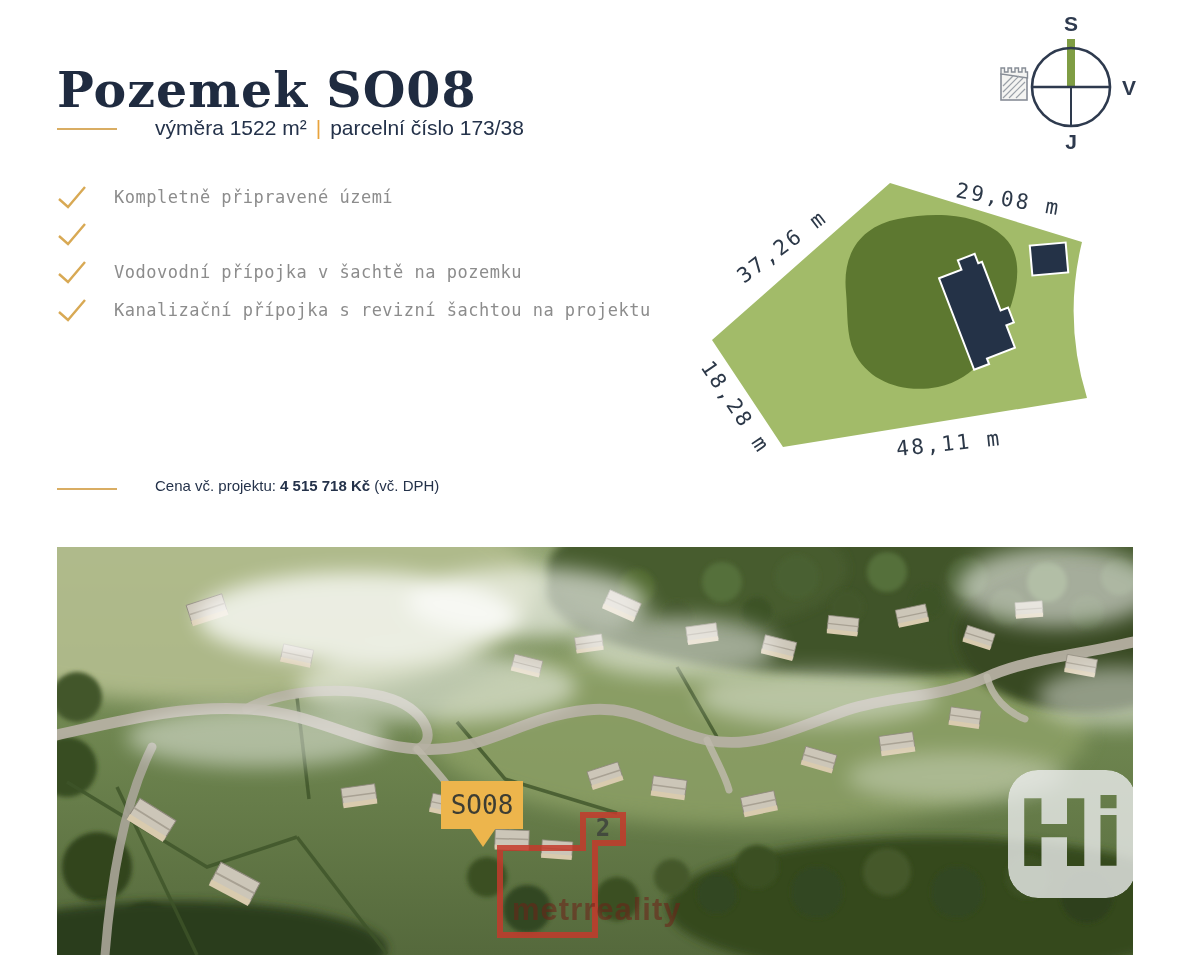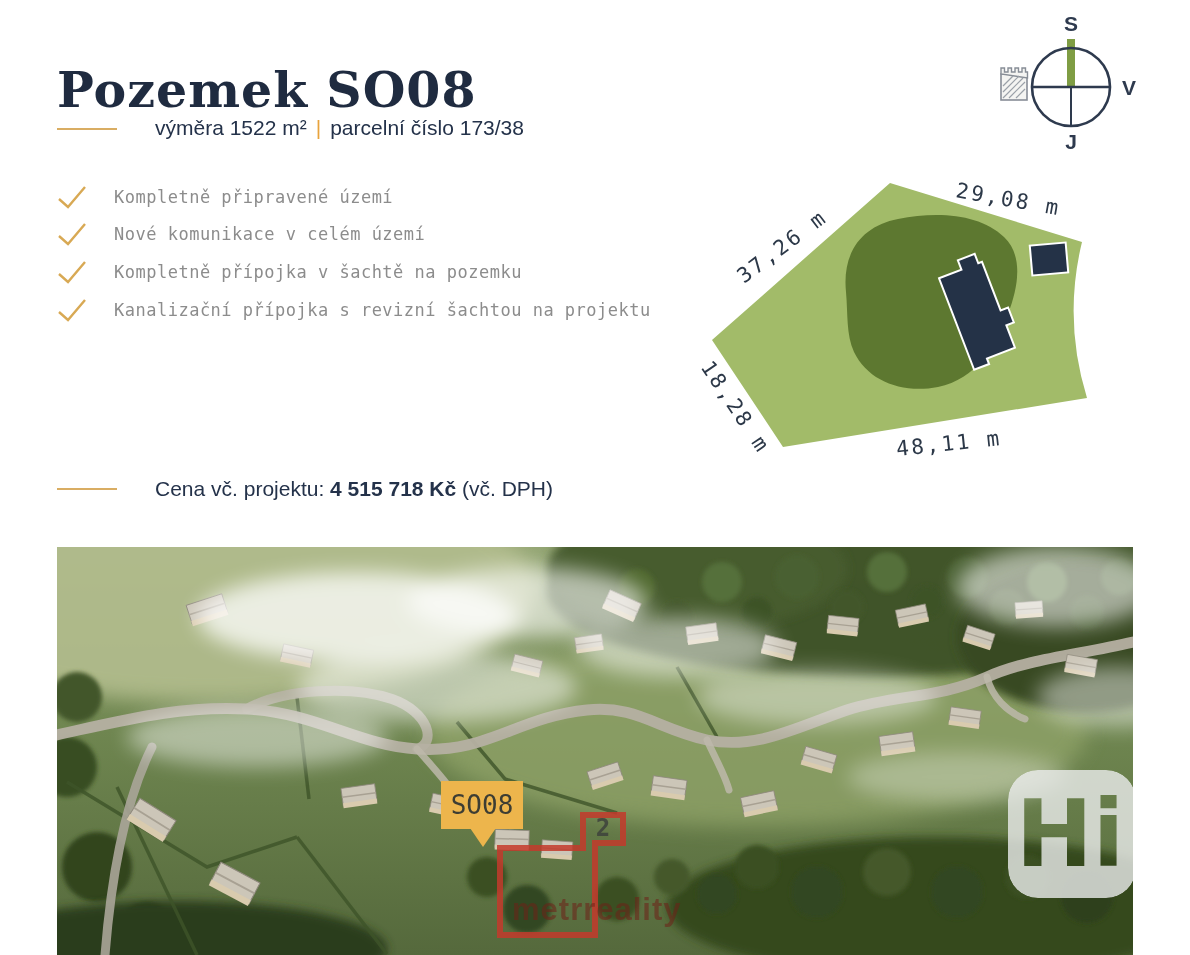--- a/index.html
+++ b/index.html
@@ -13,21 +13,21 @@
   .dash{position:absolute;width:60px;height:2px;background:#d9ad63;}
   .dash.d1{left:57px;top:128px;}
   .dash.d2{left:57px;top:488px;}
   
   .features{position:absolute;left:57px;top:178px;margin:0;padding:0;list-style:none;}
   .features li{display:flex;align-items:center;height:37.6px;text-align:center;}
   .features svg{flex:0 0 auto;margin-right:27px;}
   .features .ftext{font-family:"DejaVu Sans Mono",monospace;font-size:17px;color:#8c8c8c;
                    letter-spacing:0.5px;white-space:nowrap;}
   
-  .price{position:absolute;left:155px;top:477px;font-size:21px;color:#24324a;}
+  .price{position:absolute;left:155px;top:477px;font-size:15px;color:#24324a;}
   .price b{font-weight:bold;}
   
   .compass-svg{position:absolute;left:995px;top:8px;}
   .plot-svg{position:absolute;left:690px;top:150px;}
   
   .photo{position:absolute;left:57px;top:547px;width:1076px;height:408px;overflow:hidden;background:#6b814b;}
 </style>
 </head>
 <body>
 
@@ -67,27 +67,26 @@
     <li>
       <svg width="30" height="26">
           <polyline points="2,15 11,23 28,3" fill="none" stroke="#d8a954" stroke-width="2.4"></polyline>
         </svg>
       <span class="ftext">Kompletně připravené území</span>
       </li>
     <li>
       <svg width="30" height="26">
           <polyline points="2,15 11,23 28,3" fill="none" stroke="#d8a954" stroke-width="2.4"></polyline>
         </svg>
-      <span class="ftext">Nové komunikace v celém území</span>
-      </li>
-    <li>
-      <svg width="30" height="26">
-          <polyline points="2,15 11,23 28,3" fill="none" stroke="#d8a954" stroke-width="2.4"></polyline>
-        </svg>
-      <span class="ftext">Kompletně přípojka v šachtě na pozemku</span>
+      </li>
+    <li>
+      <svg width="30" height="26">
+          <polyline points="2,15 11,23 28,3" fill="none" stroke="#d8a954" stroke-width="2.4"></polyline>
+        </svg>
+      <span class="ftext">Vodovodní přípojka v šachtě na pozemku</span>
       </li>
     <li>
       <svg width="30" height="26">
           <polyline points="2,15 11,23 28,3" fill="none" stroke="#d8a954" stroke-width="2.4"></polyline>
         </svg>
       <span class="ftext">Kanalizační přípojka s revizní šachtou na projektu</span>
       </li>
   </ul>
 
   <svg class="plot-svg" width="450" height="320" viewBox="690 150 450 320">

